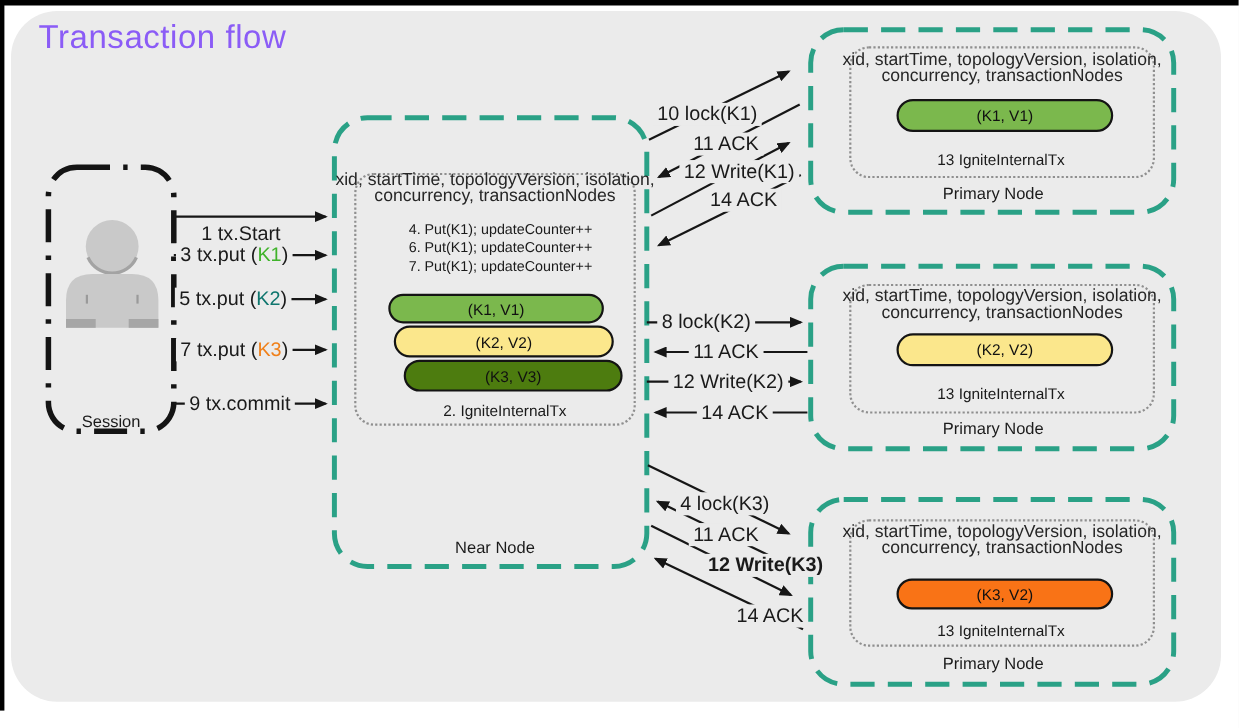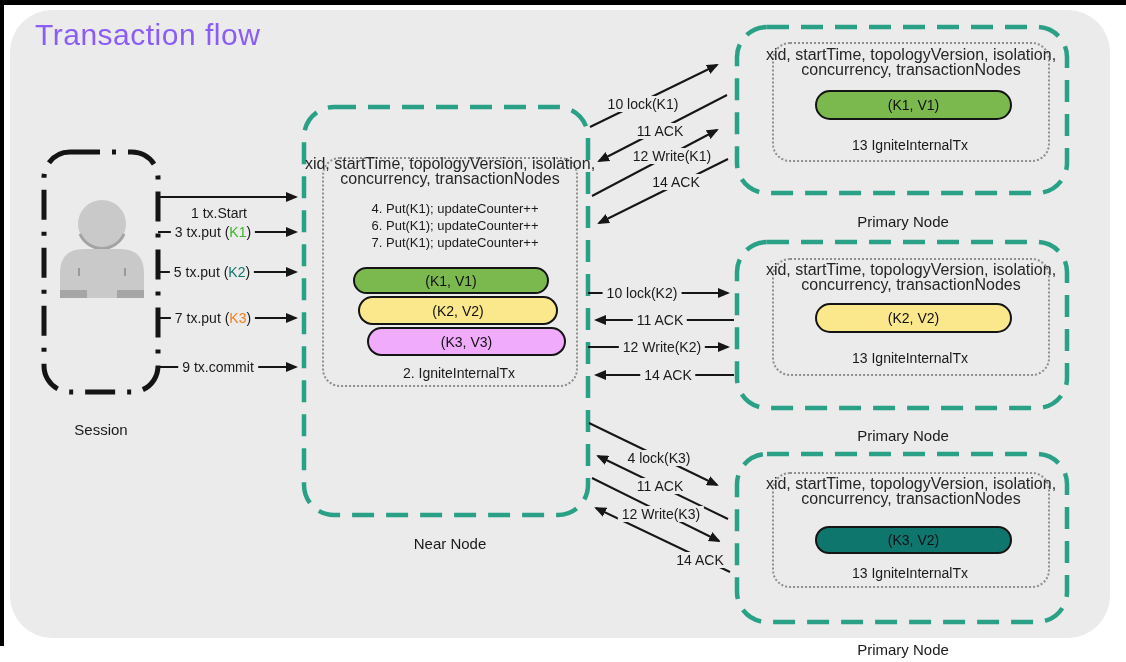--- a/index.html
+++ b/index.html
@@ -6,25 +6,25 @@
   body{width:1126px;height:662px;position:relative;overflow:hidden;
        font-family:"Liberation Sans",sans-serif;color:#1a1a1a;}
   .bar-top{position:absolute;left:0;top:0;width:1126px;height:5px;background:#000;}
   .bar-left{position:absolute;left:0;top:0;width:4px;height:646px;background:#000;}
   .panel{position:absolute;left:10px;top:10px;width:1100px;height:628px;
          background:#ebebeb;border-radius:42px;}
   .overlay{position:absolute;left:0;top:0;z-index:2;pointer-events:none;}
   .abs{position:absolute;z-index:3;}
   .ctr{transform:translate(-50%,-50%);text-align:center;white-space:nowrap;}
   .title{font-size:30px;letter-spacing:0.5px;color:#8b5cf6;}
-  .node-label{font-size:15px;margin-top:45px;}
+  .node-label{font-size:15px;}
   .ctx{font-size:16px;line-height:15px;color:#262626;}
   .ops{font-size:13px;line-height:17px;color:#1a1a1a;}
   .txlab{font-size:14px;}
-  .linelab{font-size:14px;background:#ebebeb;padding:0 4px;text-align:center;}
+  .linelab{font-size:18px;background:#ebebeb;padding:0 4px;text-align:center;}
   .pill{position:absolute;z-index:3;border:2px solid #141414;border-radius:15px;
         display:flex;align-items:center;justify-content:center;
         font-size:14px;color:#111;box-sizing:border-box;}
   .dotted{position:absolute;z-index:2;border:2px dotted #8f8f8f;border-radius:18px;
           box-sizing:border-box;}
 </style>
 </head>
 <body>
 
 <div class="bar-top"></div>
@@ -102,21 +102,21 @@
   <div>concurrency, transactionNodes</div>
 </div>
 <div class="abs ctr ops" style="left:455px;top:225px;">
   <div>4. Put(K1); updateCounter++</div>
   <div>6. Put(K1); updateCounter++</div>
   <div>7. Put(K1); updateCounter++</div>
 </div>
 
 <div class="pill" style="left: 353px; top: 267px; width: 196px; height: 27px; background-color: rgb(123, 184, 77);">(K1, V1)</div>
 <div class="pill" style="left: 358px; top: 296px; width: 200px; height: 29px; background-color: rgb(251, 231, 140);">(K2, V2)</div>
-<div class="pill" style="left: 367px; top: 327px; width: 199px; height: 29px; background-color: #f0abfc;">(K3, V3)</div>
+<div class="pill" style="left: 367px; top: 327px; width: 199px; height: 29px; background-color: #4d7c0f;">(K3, V3)</div>
 
 <div class="abs ctr txlab" style="left:459px;top:373px;">2. IgniteInternalTx</div>
 <div class="abs ctr node-label" style="left:450px;top:498px;">Near Node</div>
 
 <div class="dotted" style="left:772px;top:42px;width:278px;height:120px;"></div>
 <div class="abs ctr ctx" style="left:911px;top:62px;">
   <div>xid, startTime, topologyVersion, isolation,</div>
   <div>concurrency, transactionNodes</div>
 </div>
 <div class="pill" style="left: 815px; top: 90px; width: 197px; height: 30px; background-color: rgb(123, 184, 77);">(K1, V1)</div>
@@ -130,30 +130,30 @@
 </div>
 <div class="pill" style="left: 815px; top: 303px; width: 197px; height: 30px; background-color: rgb(251, 231, 140);">(K2, V2)</div>
 <div class="abs ctr txlab" style="left:910px;top:358px;">13 IgniteInternalTx</div>
 <div class="abs ctr node-label" style="left:903px;top:390px;">Primary Node</div>
 
 <div class="dotted" style="left:772px;top:472px;width:278px;height:116px;"></div>
 <div class="abs ctr ctx" style="left:911px;top:491px;">
   <div>xid, startTime, topologyVersion, isolation,</div>
   <div>concurrency, transactionNodes</div>
 </div>
-<div class="pill" style="left: 815px; top: 526px; width: 197px; height: 28px; background-color: #0f766e;">(K3, V2)</div>
+<div class="pill" style="left: 815px; top: 526px; width: 197px; height: 28px; background-color: #f97316;">(K3, V2)</div>
 <div class="abs ctr txlab" style="left:910px;top:573px;">13 IgniteInternalTx</div>
 <div class="abs ctr node-label" style="left:903px;top:604px;">Primary Node</div>
 
 <div class="abs ctr linelab" style="left:643px;top:104px;">10 lock(K1)</div>
 <div class="abs ctr linelab" style="left:660px;top:131px;">11 ACK</div>
 <div class="abs ctr linelab" style="left:672px;top:156px;">12 Write(K1)</div>
 <div class="abs ctr linelab" style="left:676px;top:182px;">14 ACK</div>
 
-<div class="abs ctr linelab" style="left:642px;top:293px;">10 lock(K2)</div>
+<div class="abs ctr linelab" style="left:642px;top:293px;">8 lock(K2)</div>
 <div class="abs ctr linelab" style="left:660px;top:320px;">11 ACK</div>
 <div class="abs ctr linelab" style="left:662px;top:347px;">12 Write(K2)</div>
 <div class="abs ctr linelab" style="left:668px;top:375px;">14 ACK</div>
 
 <div class="abs ctr linelab" style="left:659px;top:458px;">4 lock(K3)</div>
 <div class="abs ctr linelab" style="left:660px;top:486px;">11 ACK</div>
-<div class="abs ctr linelab" style="left:661px;top:514px;">12 Write(K3)</div>
+<div class="abs ctr linelab" style="left:696px;top:514px;font-weight:bold;">12 Write(K3)</div>
 <div class="abs ctr linelab" style="left:700px;top:560px;">14 ACK</div>
 
 </body></html>

